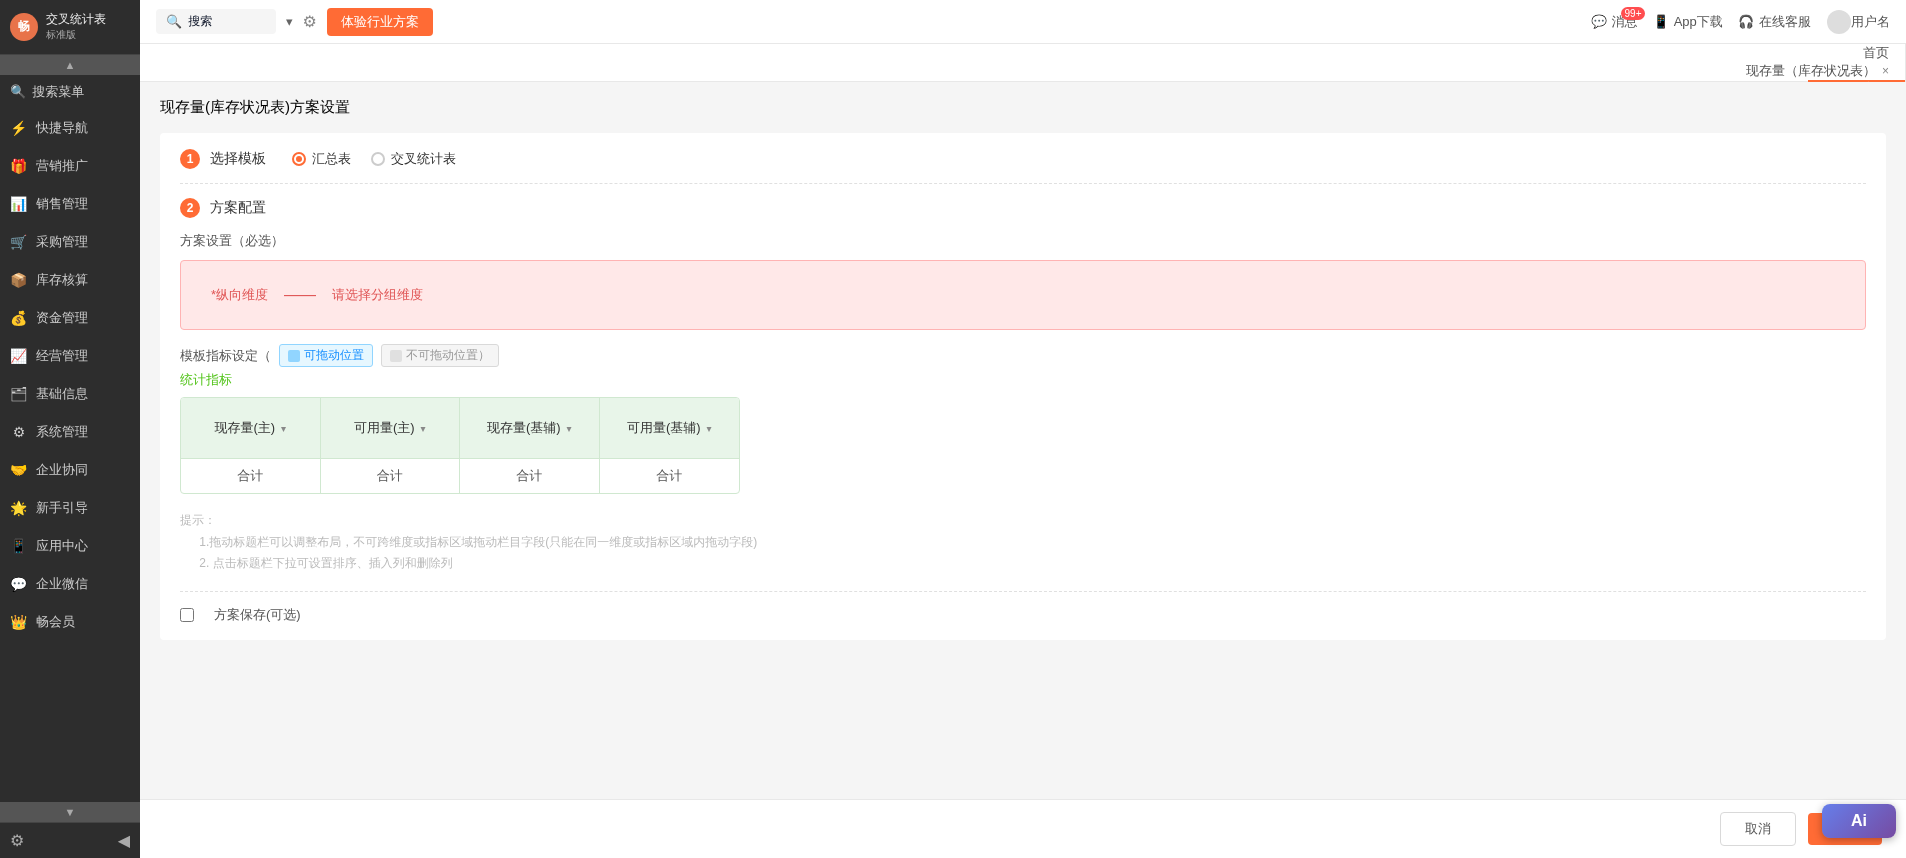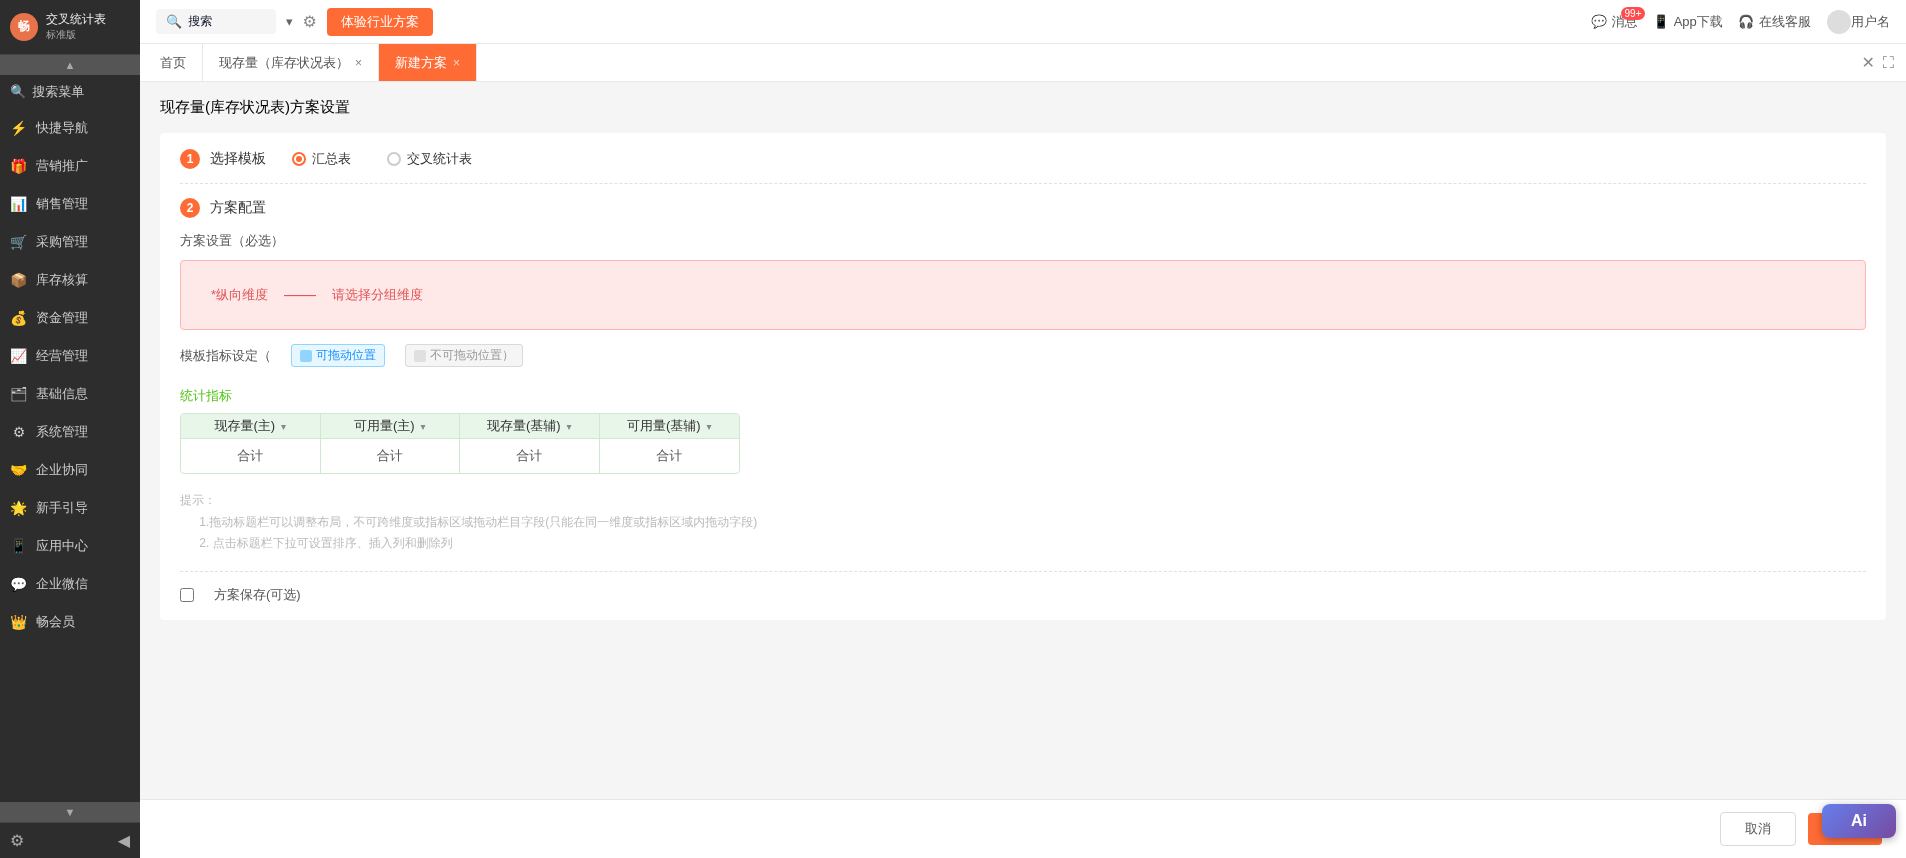--- a/index.html
+++ b/index.html
@@ -102,24 +102,25 @@
     .topbar-app { display: flex; align-items: center; gap: 4px; cursor: pointer; }
     .topbar-service { display: flex; align-items: center; gap: 4px; cursor: pointer; }
     .topbar-user { display: flex; align-items: center; cursor: pointer; }
     .topbar-avatar { width: 24px; height: 24px; background: #ddd; border-radius: 50%; }
 
     
     .tabs-bar {
       background: #fff;
       border-bottom: 1px solid #e8e8e8;
       display: flex;
-      align-items: center;
+      align-items: flex-end;
       height: 38px;
       padding: 0;
       flex-shrink: 0;
+      flex-direction: column;
     }
     .tab-item {
       display: flex; align-items: center; gap: 6px;
       padding: 0 16px;
       height: 100%;
       border-right: 1px solid #e8e8e8;
       cursor: pointer; font-size: 13px; color: #555;
       white-space: nowrap;
     }
     .tab-item:first-child { padding-left: 20px; }
@@ -159,21 +160,21 @@
     }
     .step-number {
       width: 20px; height: 20px; border-radius: 50%;
       background: #ff6b35; color: white;
       display: flex; align-items: center; justify-content: center;
       font-size: 12px; font-weight: bold; flex-shrink: 0;
     }
     .step-title { font-size: 14px; color: #333; font-weight: 500; }
 
     
-    .radio-group { display: flex; align-items: center; gap: 36px; }
+    .radio-group { display: flex; align-items: center; gap: 20px; }
     .radio-item { display: flex; align-items: center; gap: 6px; cursor: pointer; font-size: 13px; color: #333; }
     .radio-circle {
       width: 14px; height: 14px; border-radius: 50%;
       border: 2px solid #ccc;
       display: flex; align-items: center; justify-content: center;
       flex-shrink: 0;
     }
     .radio-circle.checked { border-color: #ff6b35; }
     .radio-circle.checked::after {
       content: ''; width: 6px; height: 6px; border-radius: 50%; background: #ff6b35;
@@ -193,21 +194,21 @@
       padding: 20px 30px;
       display: flex; align-items: center; gap: 16px;
       margin-bottom: 14px;
       min-height: 70px;
     }
     .dimension-label { color: #e05555; font-size: 13px; }
     .dimension-arrow { color: #e05555; font-size: 16px; }
     .dimension-placeholder { color: #e05555; font-size: 13px; }
 
     
-    .indicator-setting { display: flex; align-items: center; gap: 20px; font-size: 13px; color: #555; margin-bottom: 20px; }
+    .indicator-setting { display: flex; align-items: center; gap: 8px; font-size: 13px; color: #555; margin-bottom: 4px; }
     .indicator-draggable {
       display: flex; align-items: center; gap: 4px;
       background: #e6f7ff; border: 1px solid #91d5ff; border-radius: 3px;
       padding: 2px 8px; font-size: 12px; color: #1890ff;
     }
     .indicator-locked {
       display: flex; align-items: center; gap: 4px;
       background: #f5f5f5; border: 1px solid #d9d9d9; border-radius: 3px;
       padding: 2px 8px; font-size: 12px; color: #999;
     }
@@ -215,21 +216,21 @@
     
     .stats-section { margin-bottom: 12px; }
     .stats-section-label { color: #52c41a; font-size: 13px; margin-bottom: 8px; }
     .stats-table { border: 1px solid #d0e8d0; border-radius: 4px; overflow: hidden; width: 560px; }
     .stats-table-header {
       display: grid; grid-template-columns: repeat(4, 1fr);
       background: #e8f5e9;
     }
     .stats-table-header-cell {
       display: flex; align-items: center; justify-content: center; gap: 6px;
-      padding: 3px 4px; font-size: 13px; color: #333;
+      padding: 21px 4px; font-size: 13px; color: #333;
       border-right: 1px solid #d0e8d0;
     }
     .stats-table-header-cell:last-child { border-right: none; }
     .stats-table-header-cell .dropdown-arrow { color: #888; font-size: 10px; cursor: pointer; }
     .stats-table-body { display: grid; grid-template-columns: repeat(4, 1fr); }
     .stats-table-body-cell {
       display: flex; align-items: center; justify-content: center;
       padding: 8px 4px; font-size: 13px; color: #555;
       border-right: 1px solid #d0e8d0; border-top: 1px solid #d0e8d0;
     }

